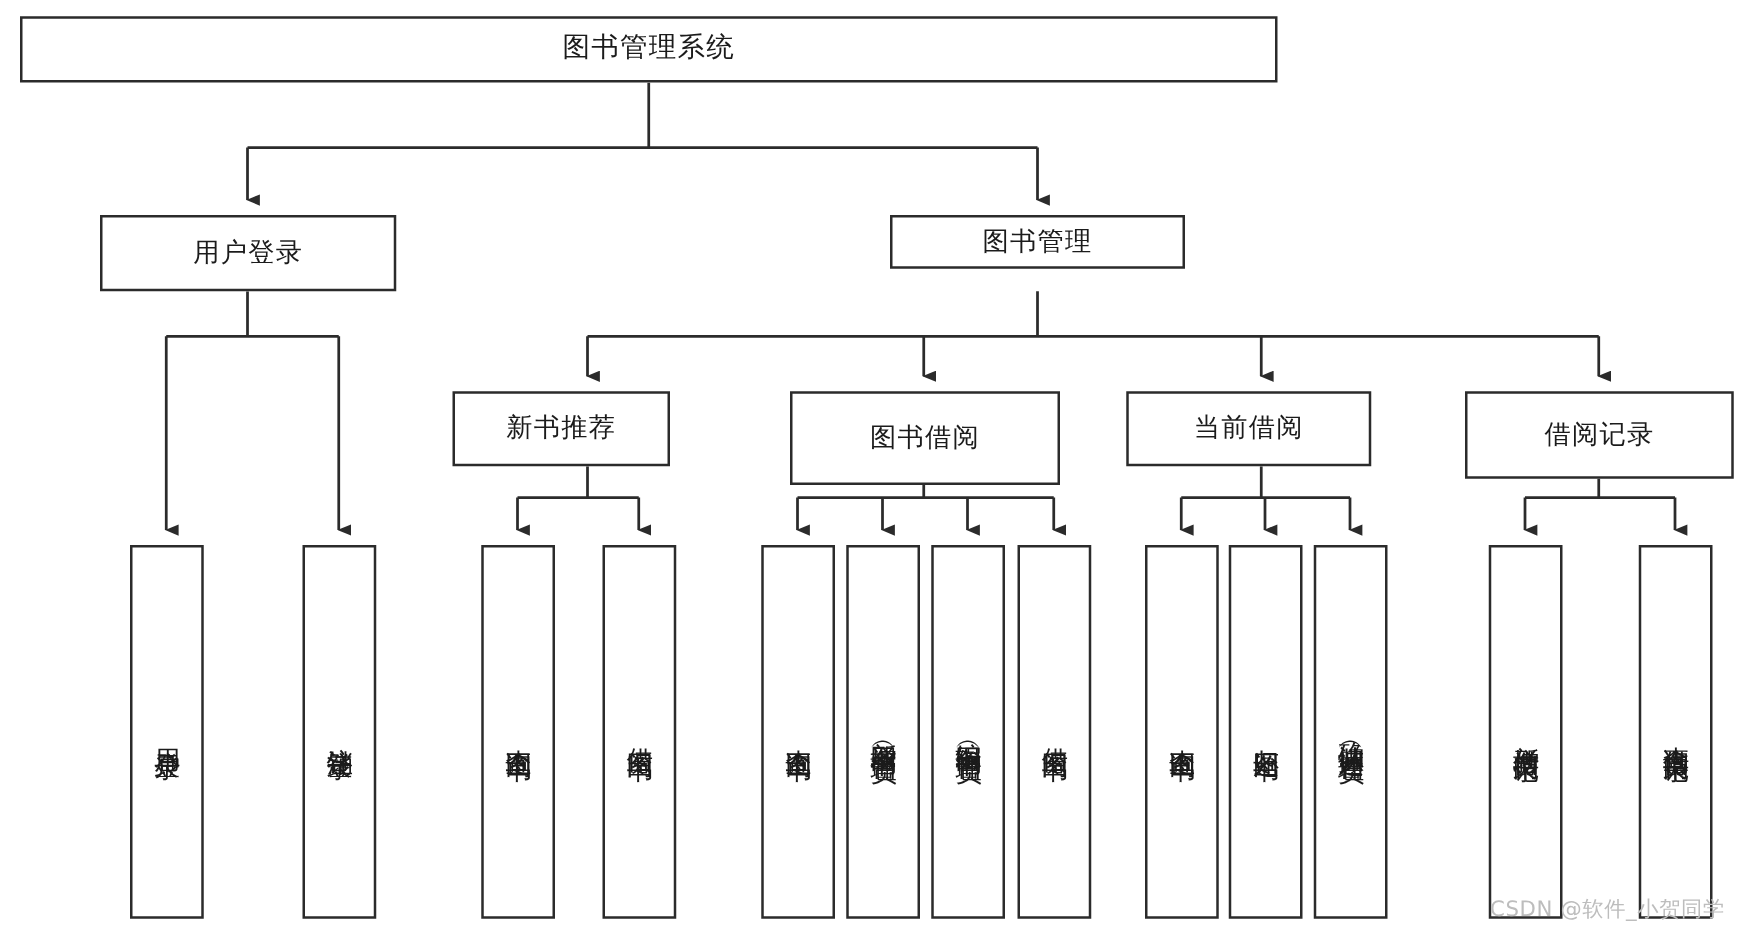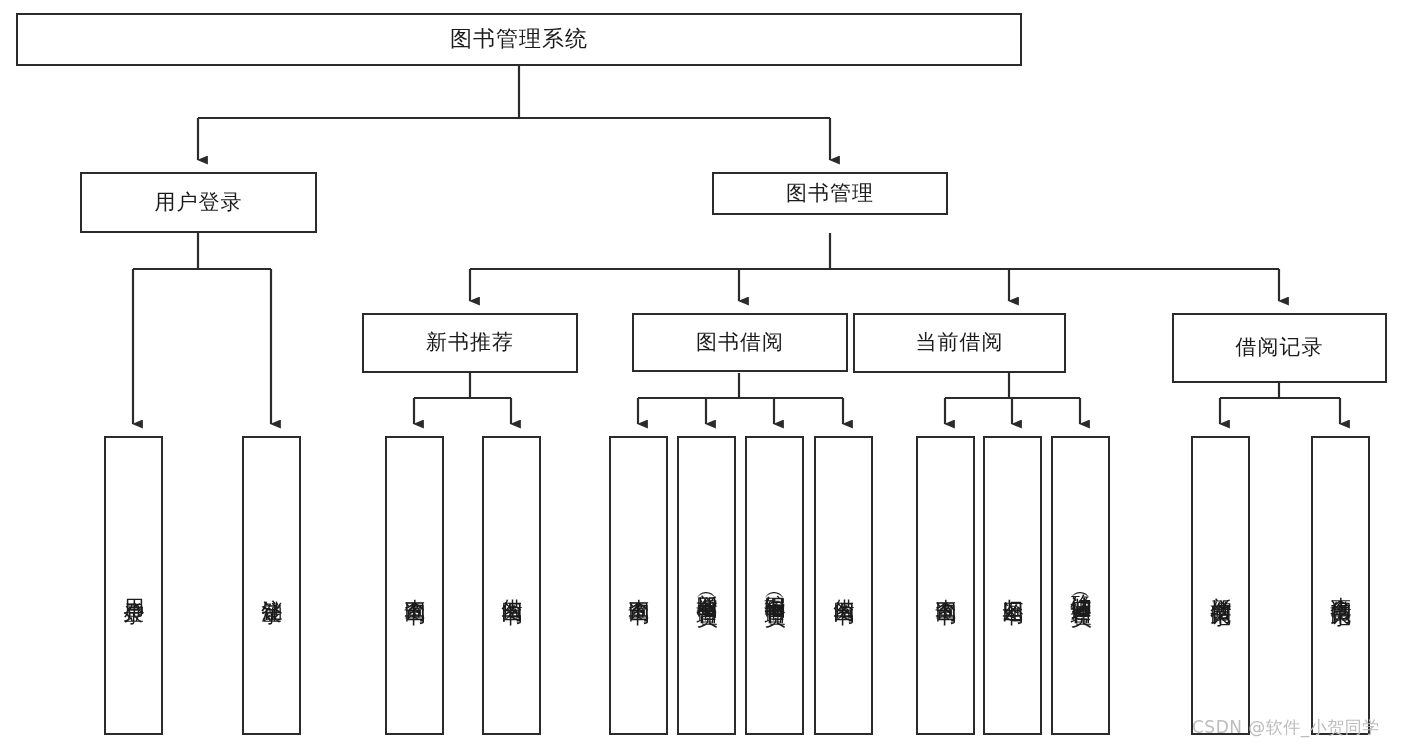--- a/index.html
+++ b/index.html
@@ -130,29 +130,29 @@
   </div>
 
   <div class="node h" style="left:80px; top:172px; width:237px; height:61px;">
     <span>用户登录</span>
   </div>
 
   <div class="node h" style="left:712px; top:172px; width:236px; height:43px;">
     <span>图书管理</span>
   </div>
 
-  <div class="node h" style="left:362px; top:313px; width:216px; height:60px;">
+  <div class="node h" style="left:362px; top:313px; width:174px; height:60px;">
     <span>新书推荐</span>
   </div>
 
-  <div class="node h" style="left:632px; top:313px; width:216px; height:59px;">
+  <div class="node h" style="left:632px; top:313px; width:216px; height:75px;">
     <span>图书借阅</span>
   </div>
 
-  <div class="node h" style="left:853px; top:313px; width:213px; height:60px;">
+  <div class="node h" style="left:901px; top:313px; width:196px; height:60px;">
     <span>当前借阅</span>
   </div>
 
   <div class="node h" style="left:1172px; top:313px; width:215px; height:70px;">
     <span>借阅记录</span>
   </div>
 
   <div class="node v" style="left:104px; top:436px; width:59px; height:299px;">
     <span class="vlabel">用户登录</span>
   </div>

